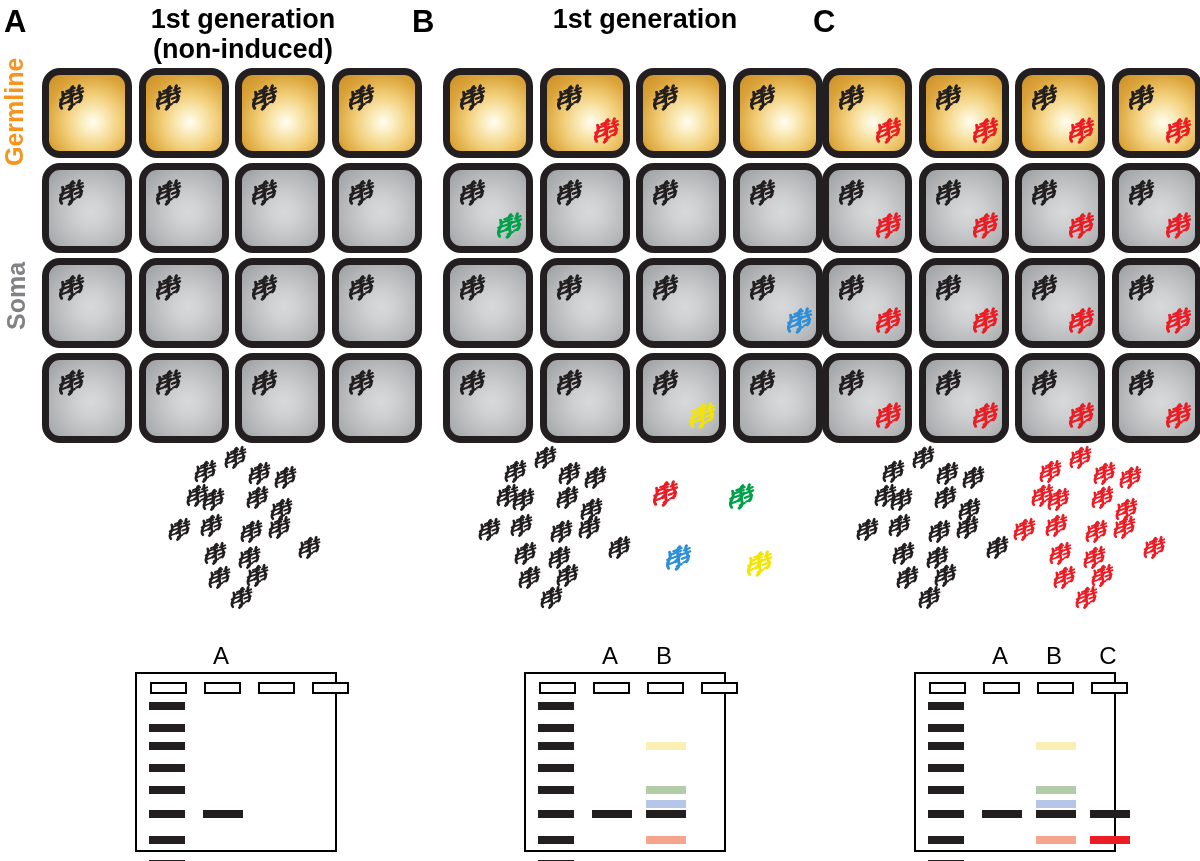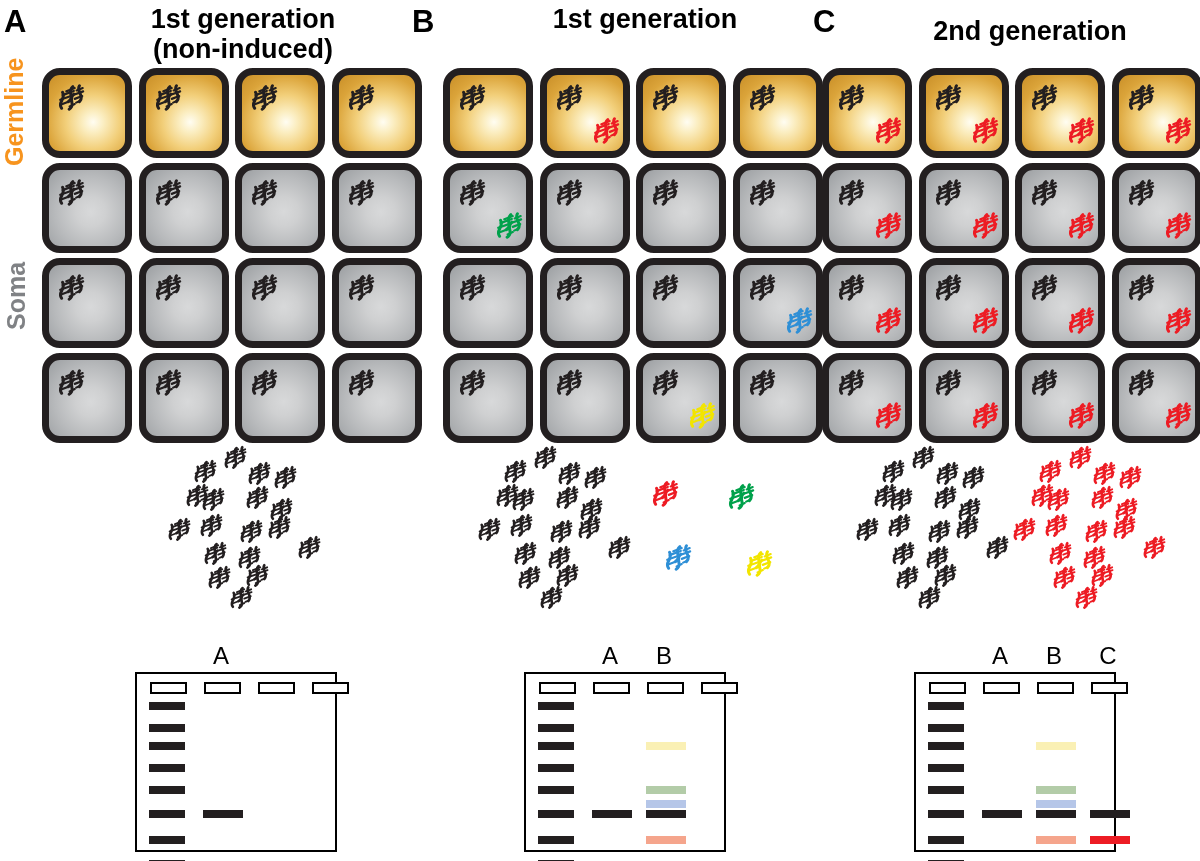--- a/index.html
+++ b/index.html
@@ -1784,23 +1784,20 @@
       <div class="band" style="top: 126.4px; left: 120px; width: 40px; background: rgb(181, 198, 232);"></div>
       <div class="band" style="top: 136px; left: 120px; width: 40px; background: rgb(35, 31, 32);"></div>
       <div class="band" style="top: 162px; left: 120px; width: 40px; background: rgb(245, 165, 140);"></div>
     </div>
   <div id="gelLabelsB" style="position:absolute;left:524px;top:644px;width:202px;height:28px;">
       <div class="lane-label" style="left: 66px; top: 0px;">A</div>
       <div class="lane-label" style="left: 120px; top: 0px;">B</div>
     </div>
 
   <div class="panel-letter" style="left:813px;top:6px;">C</div>
-  <div class="panel-title" style="left:880px;top:16px;width:300px;">
-    <div>2nd generation</div>
-  </div>
   <div id="gridC" class="grid-host" style="position:absolute;left:822px;top:68px;width:400px;height:360px;">
       <div class="cell germ" style="left: 0px; top: 0px;">
         <div class="dna p-tl">
           <svg viewBox="0 0 64 64" xmlns="http://www.w3.org/2000/svg">
     <g fill="none" stroke="#231f20" stroke-width="6.5" stroke-linecap="round">
       <path d="M12 56 C 2 44, 22 36, 14 22"></path>
       <path d="M28 58 C 44 48, 24 38, 38 26"></path>
       <path d="M26 42 C 42 32, 22 22, 36 10"></path>
       <path d="M50 42 C 62 30, 42 20, 50 8"></path>
     </g>

